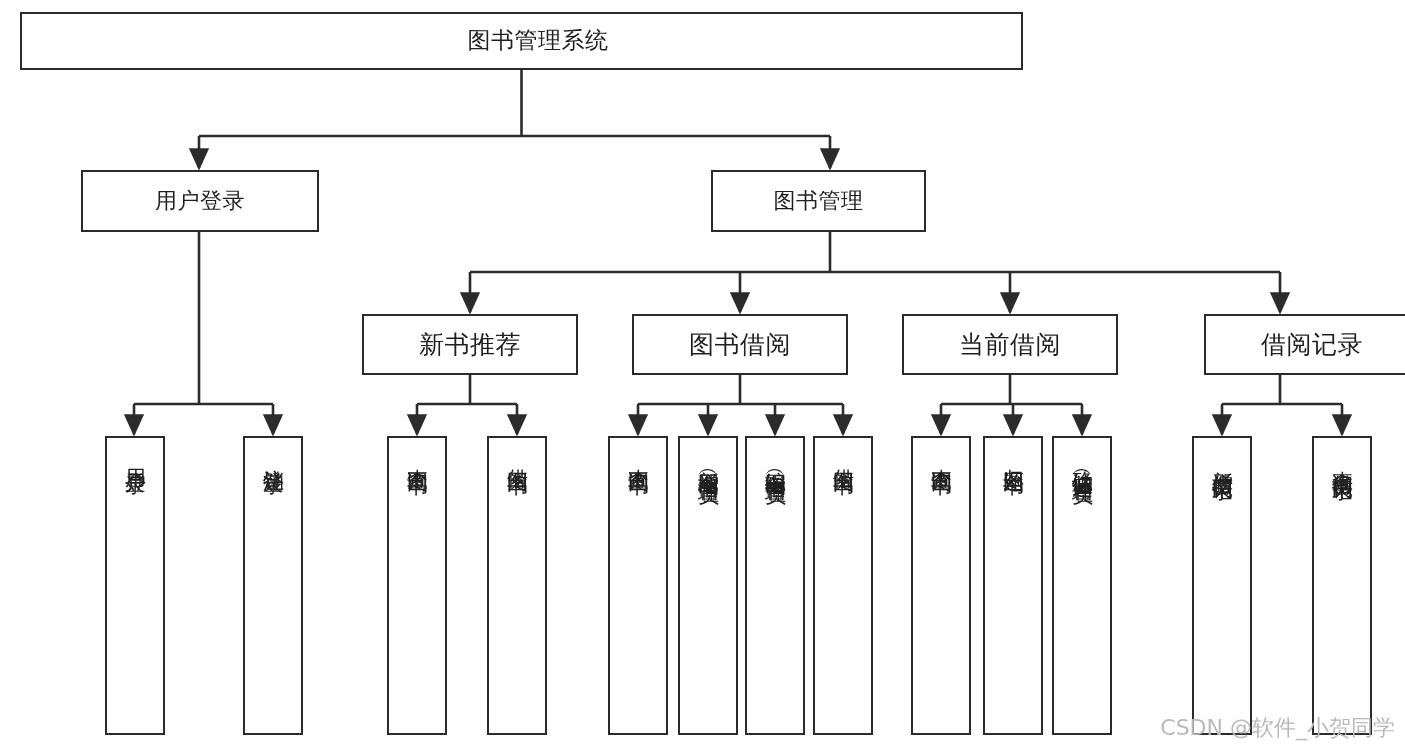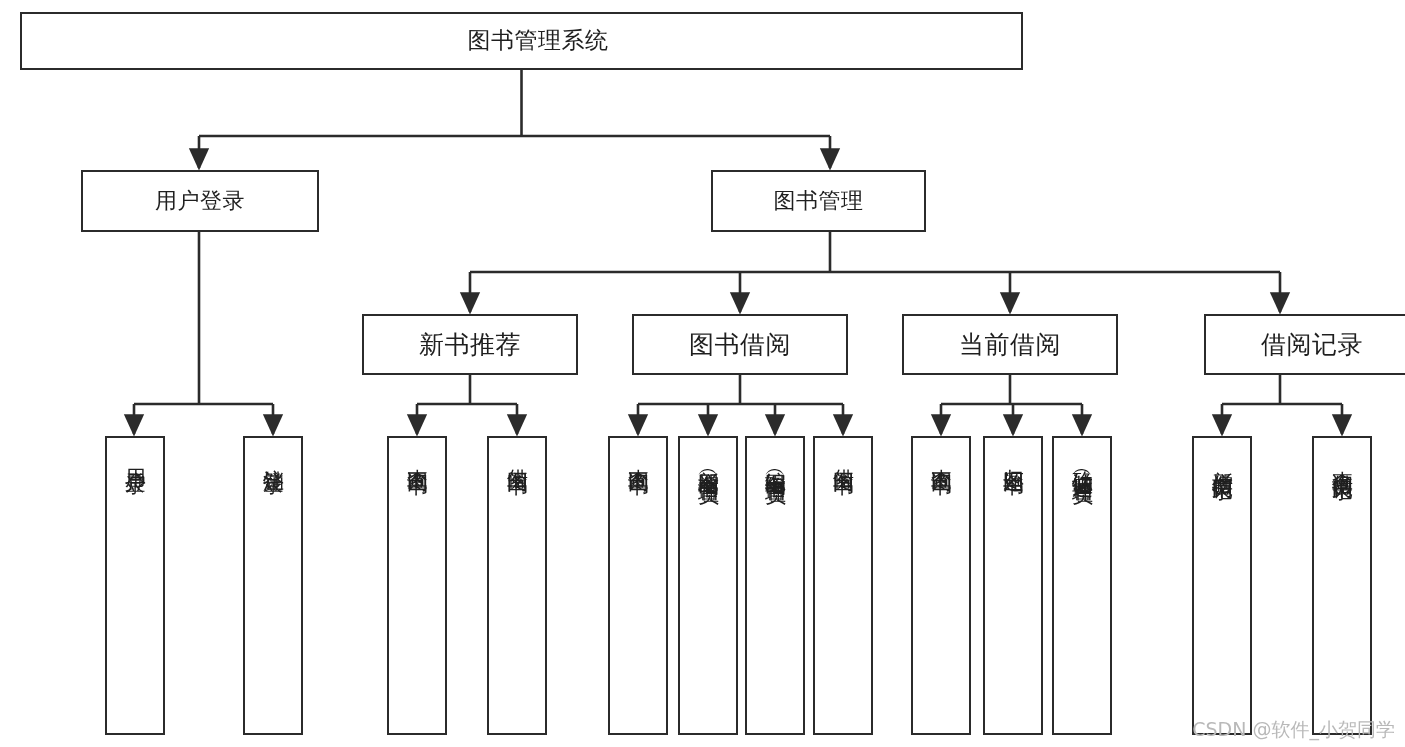--- a/index.html
+++ b/index.html
@@ -58,21 +58,21 @@
     letter-spacing: 2px;
     white-space: nowrap;
   }
   .node.leaf.tall .label {
     padding-top: 2px;
   }
   .watermark {
     position: absolute;
     right: 10px;
     bottom: 4px;
-    font-size: 19px;
+    font-size: 22px;
     color: #b9b9b9;
     z-index: 5;
     white-space: nowrap;
     pointer-events: none;
   }
 </style>
 </head>
 <body>
 
 <div id="canvas">

